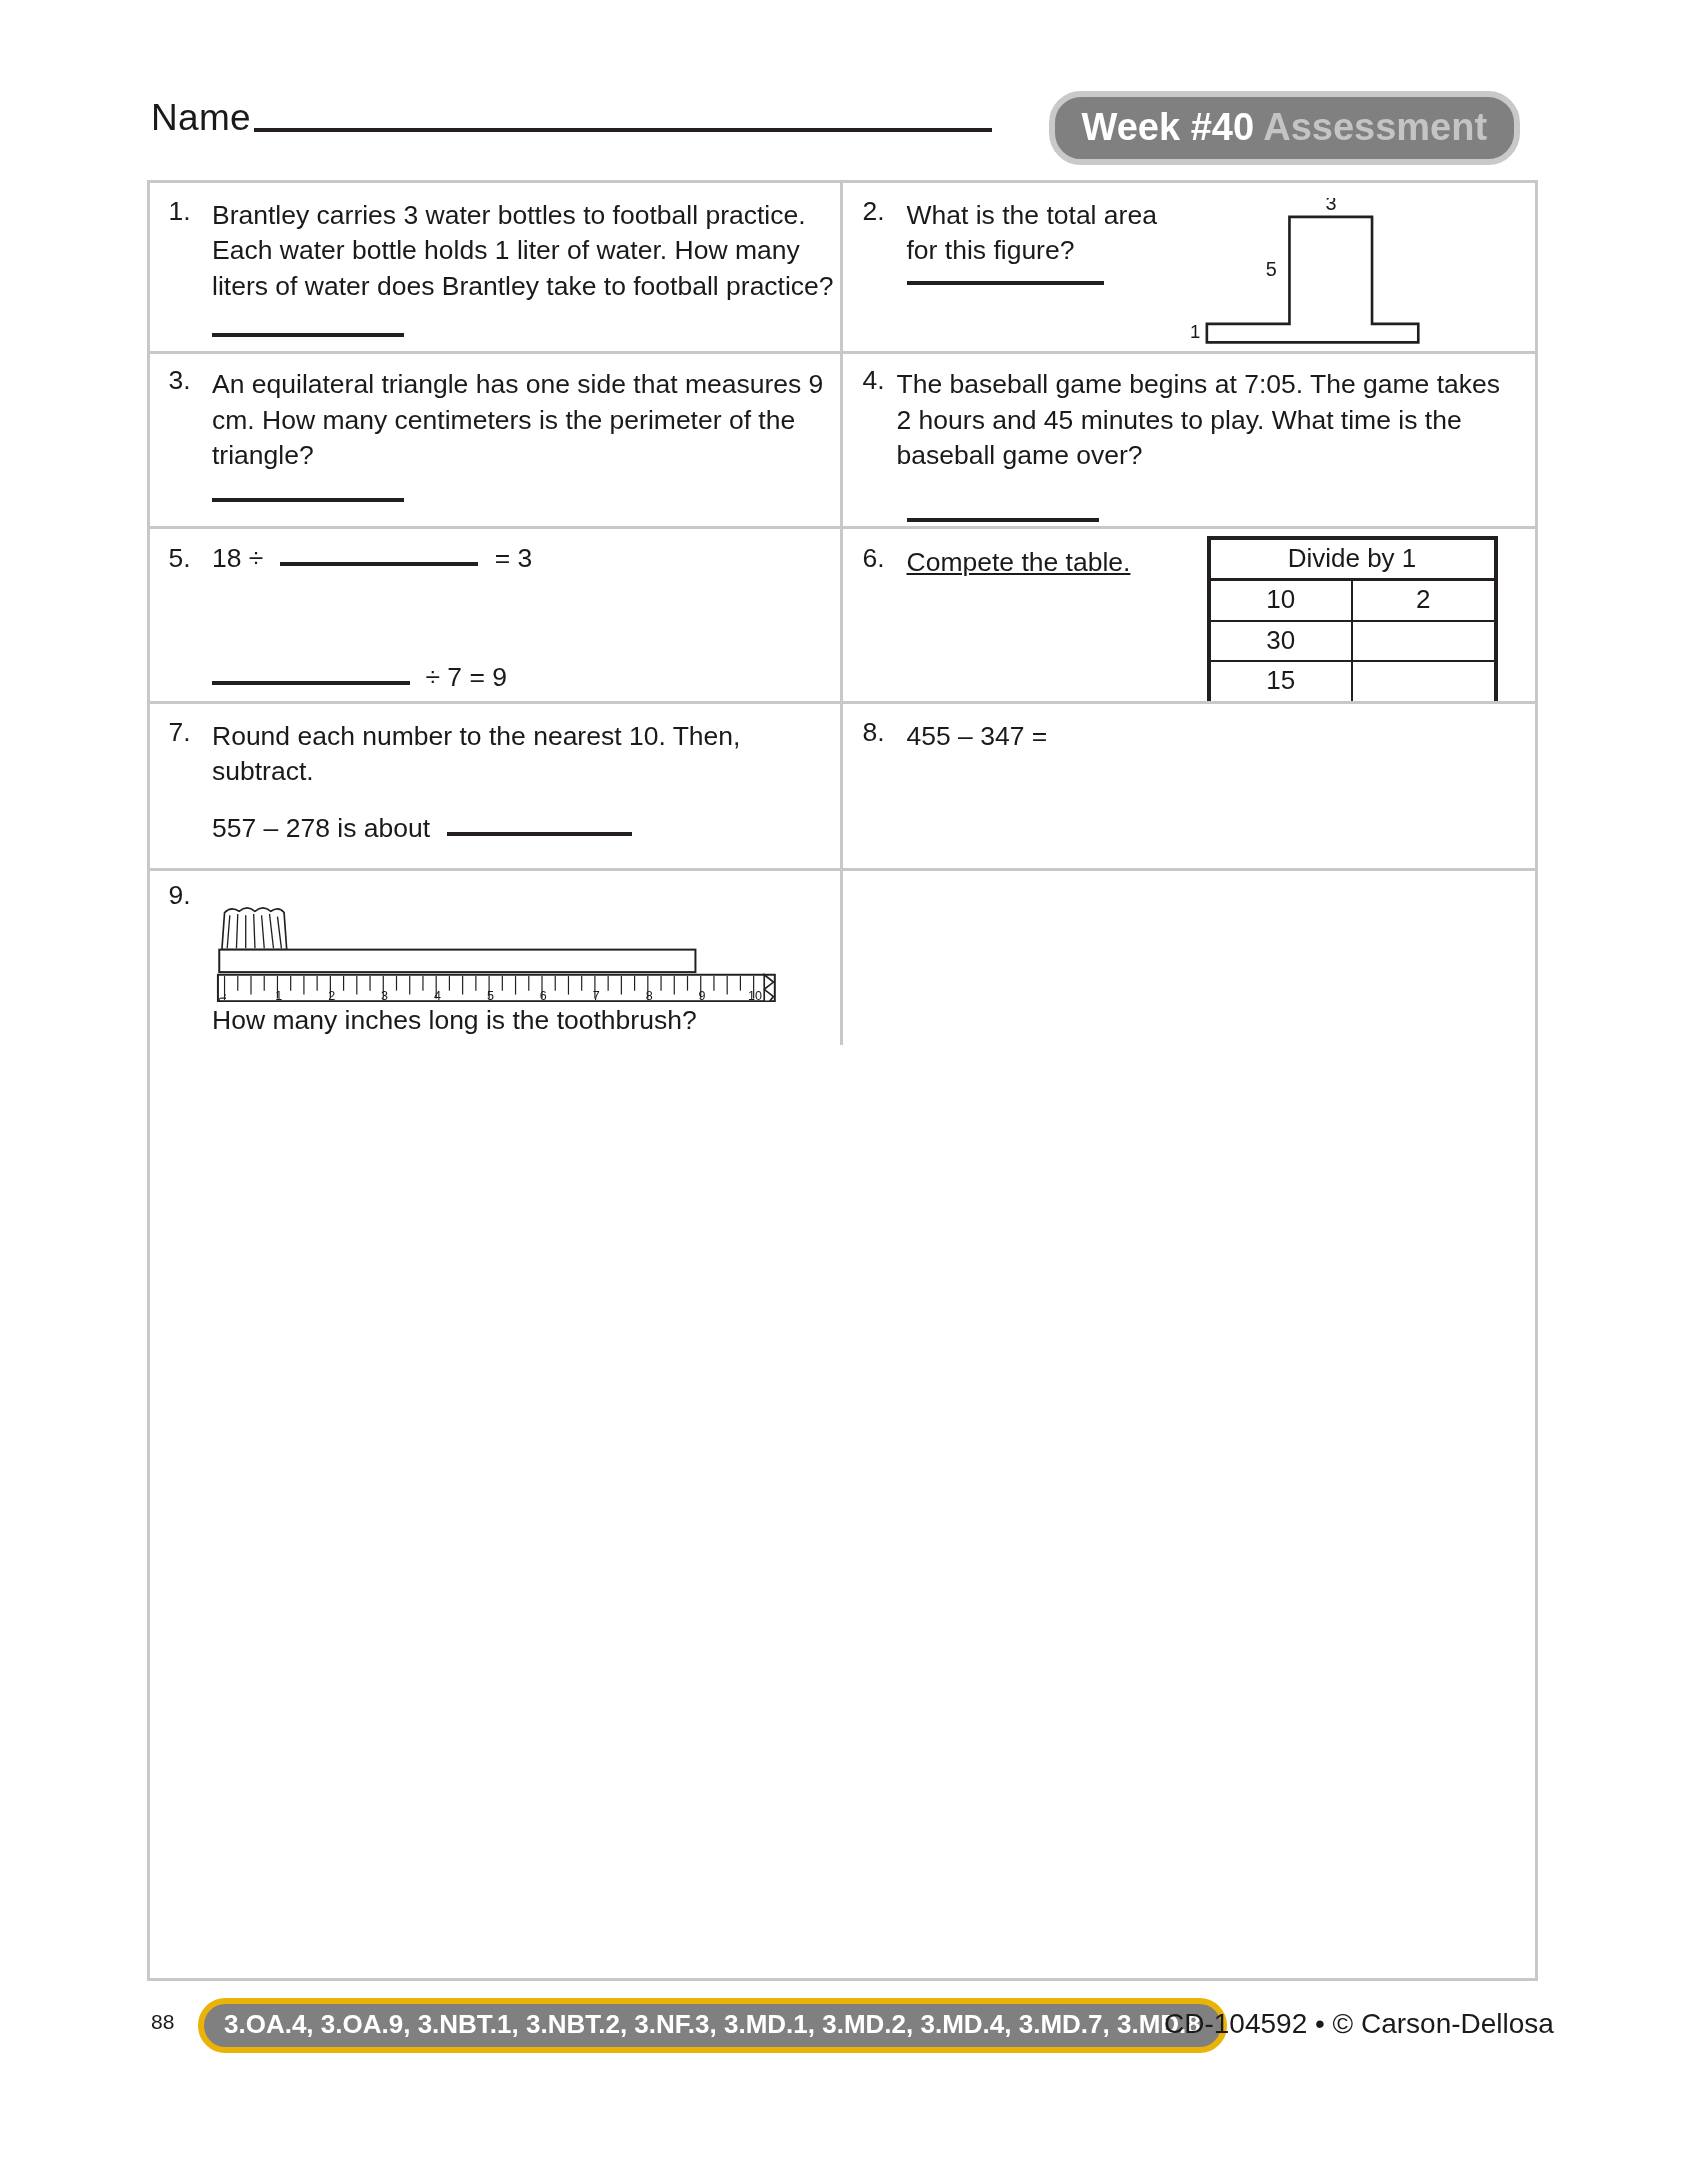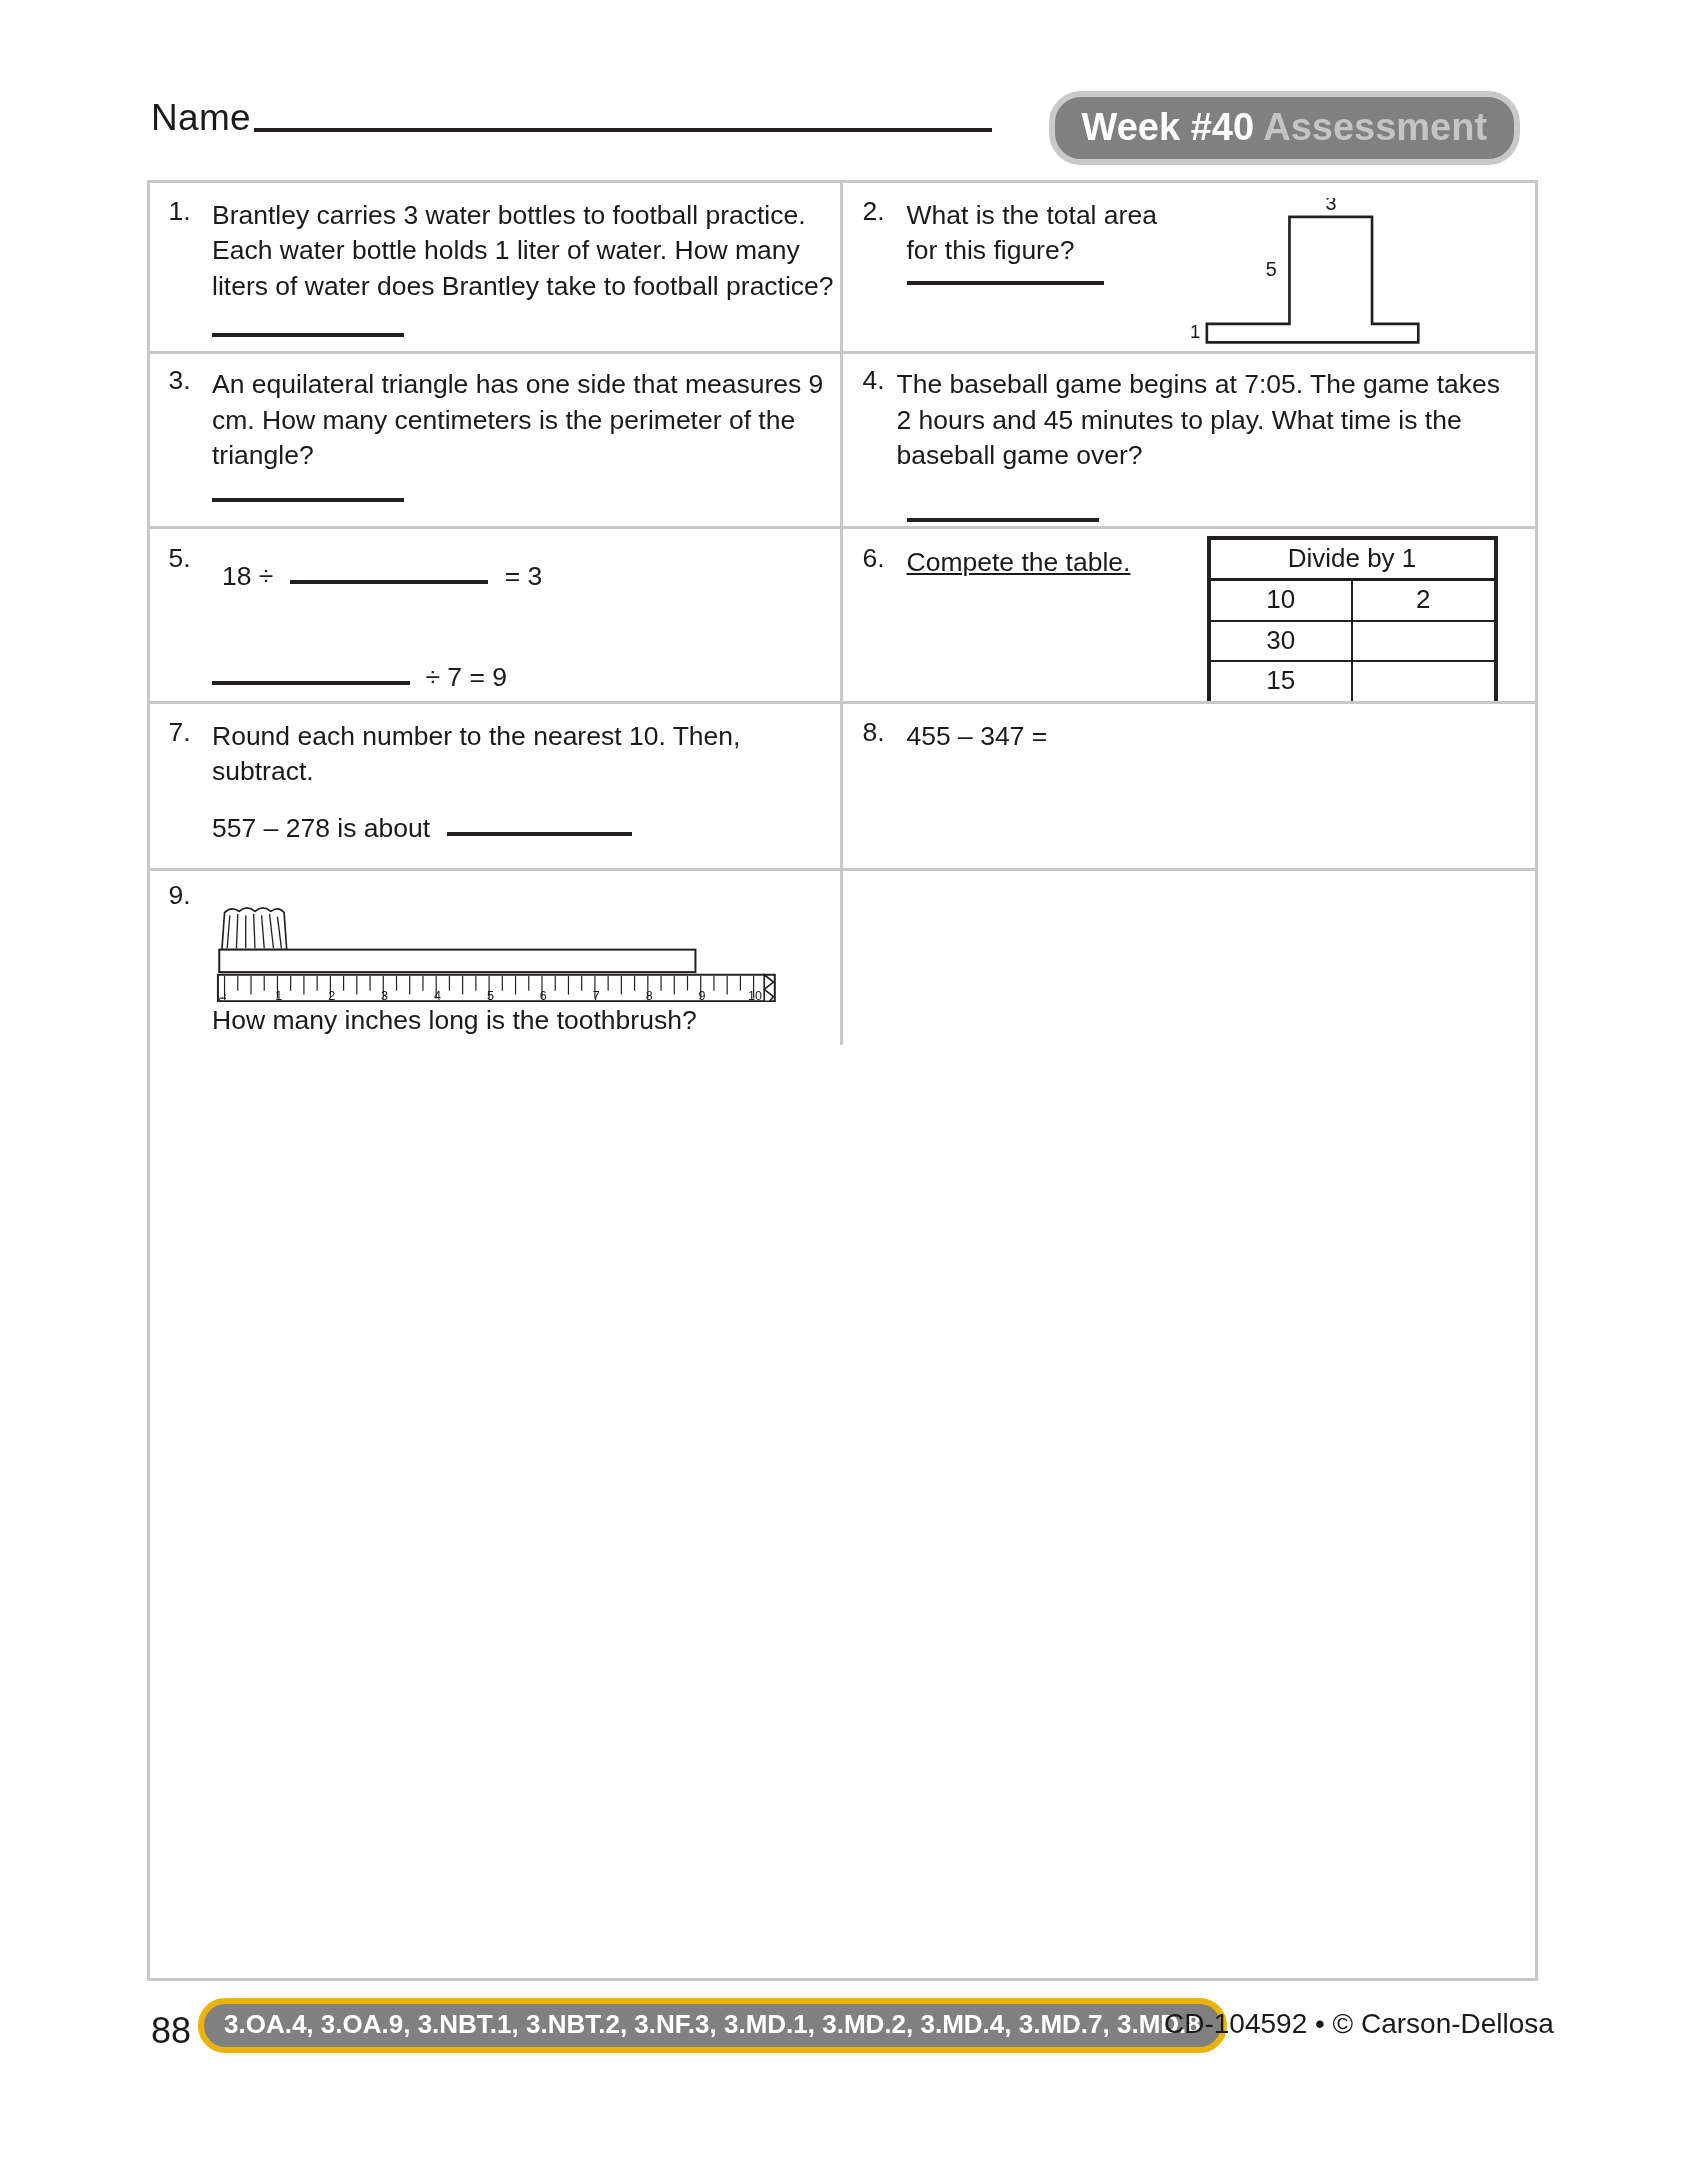--- a/index.html
+++ b/index.html
@@ -71,21 +71,21 @@
   .c3 .qtext{left:62px;top:13.2px;width:622px;}
   .c3 .blank{left:62px;top:144px;width:192px;}
 
   .c4 .qnum{left:20px;top:13.2px;}
   .c4 .qtext{left:54px;top:13.2px;width:622px;}
   .c4 .blank{left:64px;top:164px;width:192px;}
 
   
   .c5 .qnum{left:18.5px;top:16px;}
   .c5 .eq{position:absolute;font-size:26.5px;color:#1a1a1a;line-height:1;white-space:nowrap;}
-  .c5 .e1{left:72px;top:16px;margin-top:18px;}
+  .c5 .e1{left:62px;top:16px;}
   .c5 .e2{left:62px;top:135px;}
 
   
   .c6 .qnum{left:20px;top:16px;}
   .c6 .qtext{left:64px;top:16px;width:278px;text-decoration:underline;}
   .tbl{
     position:absolute;left:364px;top:6.6px;
     border:4.6px solid #231f20;
     border-collapse:collapse;
     width:291px;
@@ -125,21 +125,21 @@
   .fm1 .half.r{background:#ffffff;}
   .fm2 .col{width:50%;height:100%;display:flex;flex-direction:column;box-sizing:border-box;}
   .fm2 .col.l{border-right:4px solid #231f20;}
   .fm2 .q{height:50%;box-sizing:border-box;}
   .fm2 .q.top{border-bottom:4px solid #231f20;}
   .sh{background:#bdbdbd;}
   .wh{background:#ffffff;}
 
   
   .footer{position:absolute;left:0;top:1991px;width:1687px;height:79px;}
-  .pageno{position:absolute;left:151px;top:18.5px;font-size:36px;color:#1a1a1a;}
+  .pageno{position:absolute;left:151px;top:18.5px;font-size:21px;color:#1a1a1a;}
   .std-badge{
     position:absolute;left:198px;top:6.6px;
     padding:7.3px 20px 10px 20px;
     background:#808080;border:6px solid #eab308;border-radius:29px;
     color:#ffffff;font-size:26px;font-weight:bold;white-space:nowrap;line-height:1;
   }
   .credit{position:absolute;left:1164px;top:17px;font-size:28px;color:#1a1a1a;white-space:nowrap;}
 </style>
 </head>
 <body>

